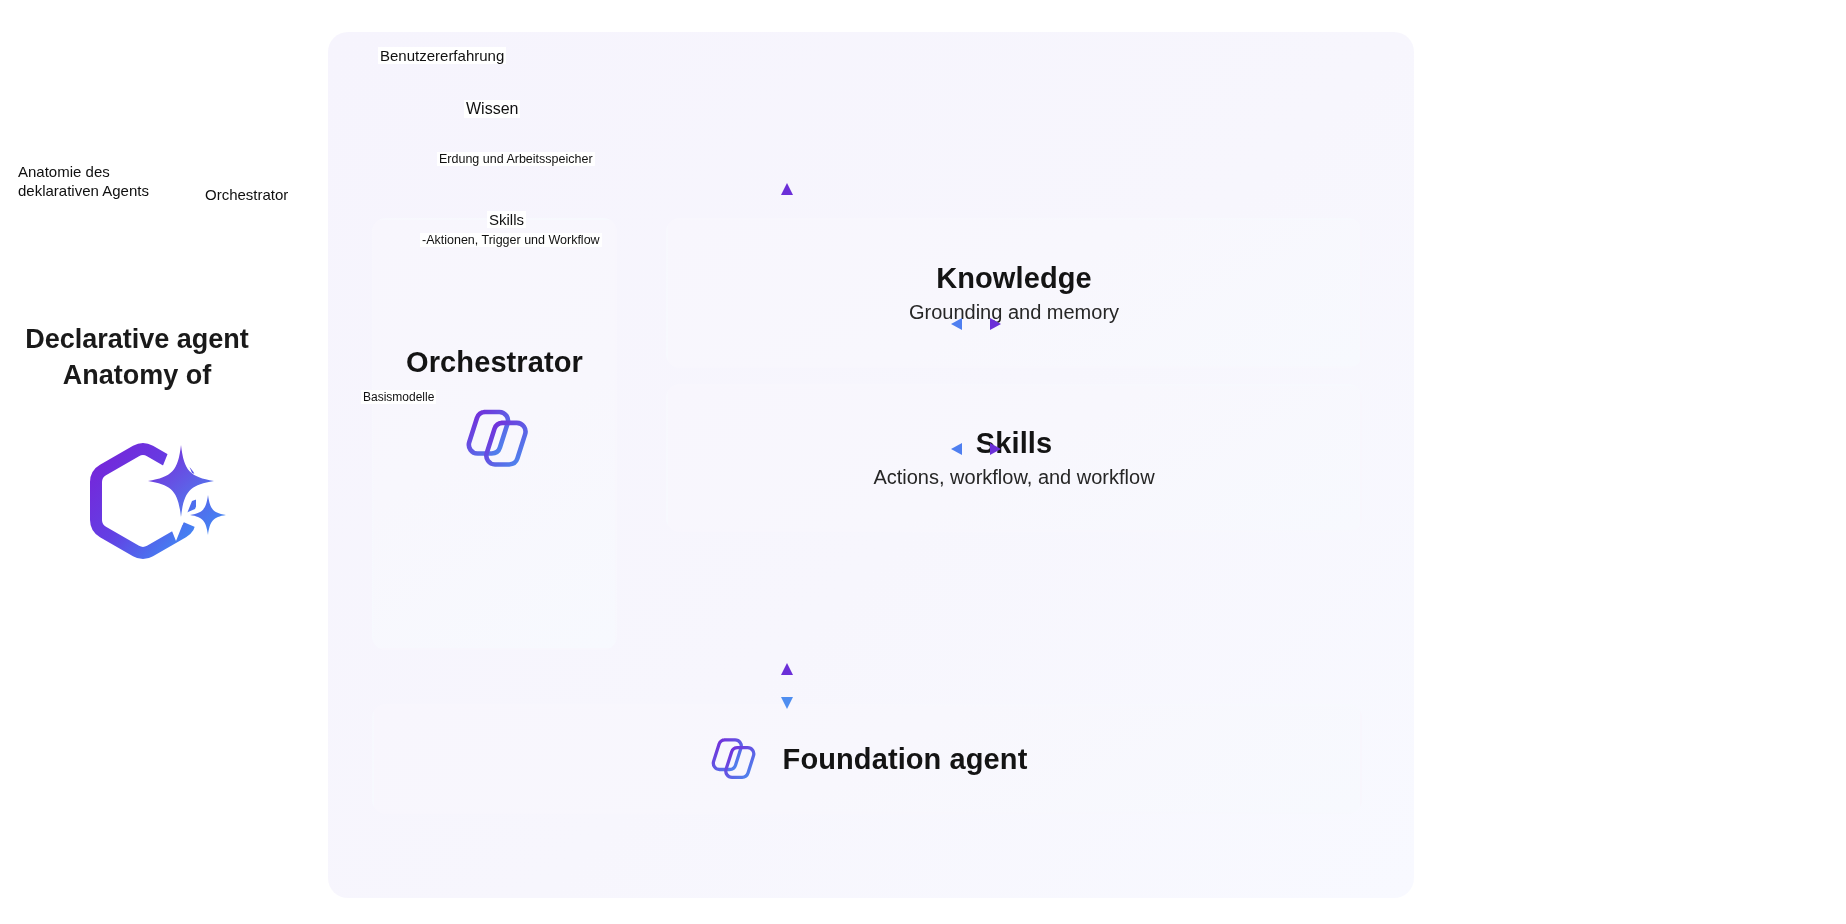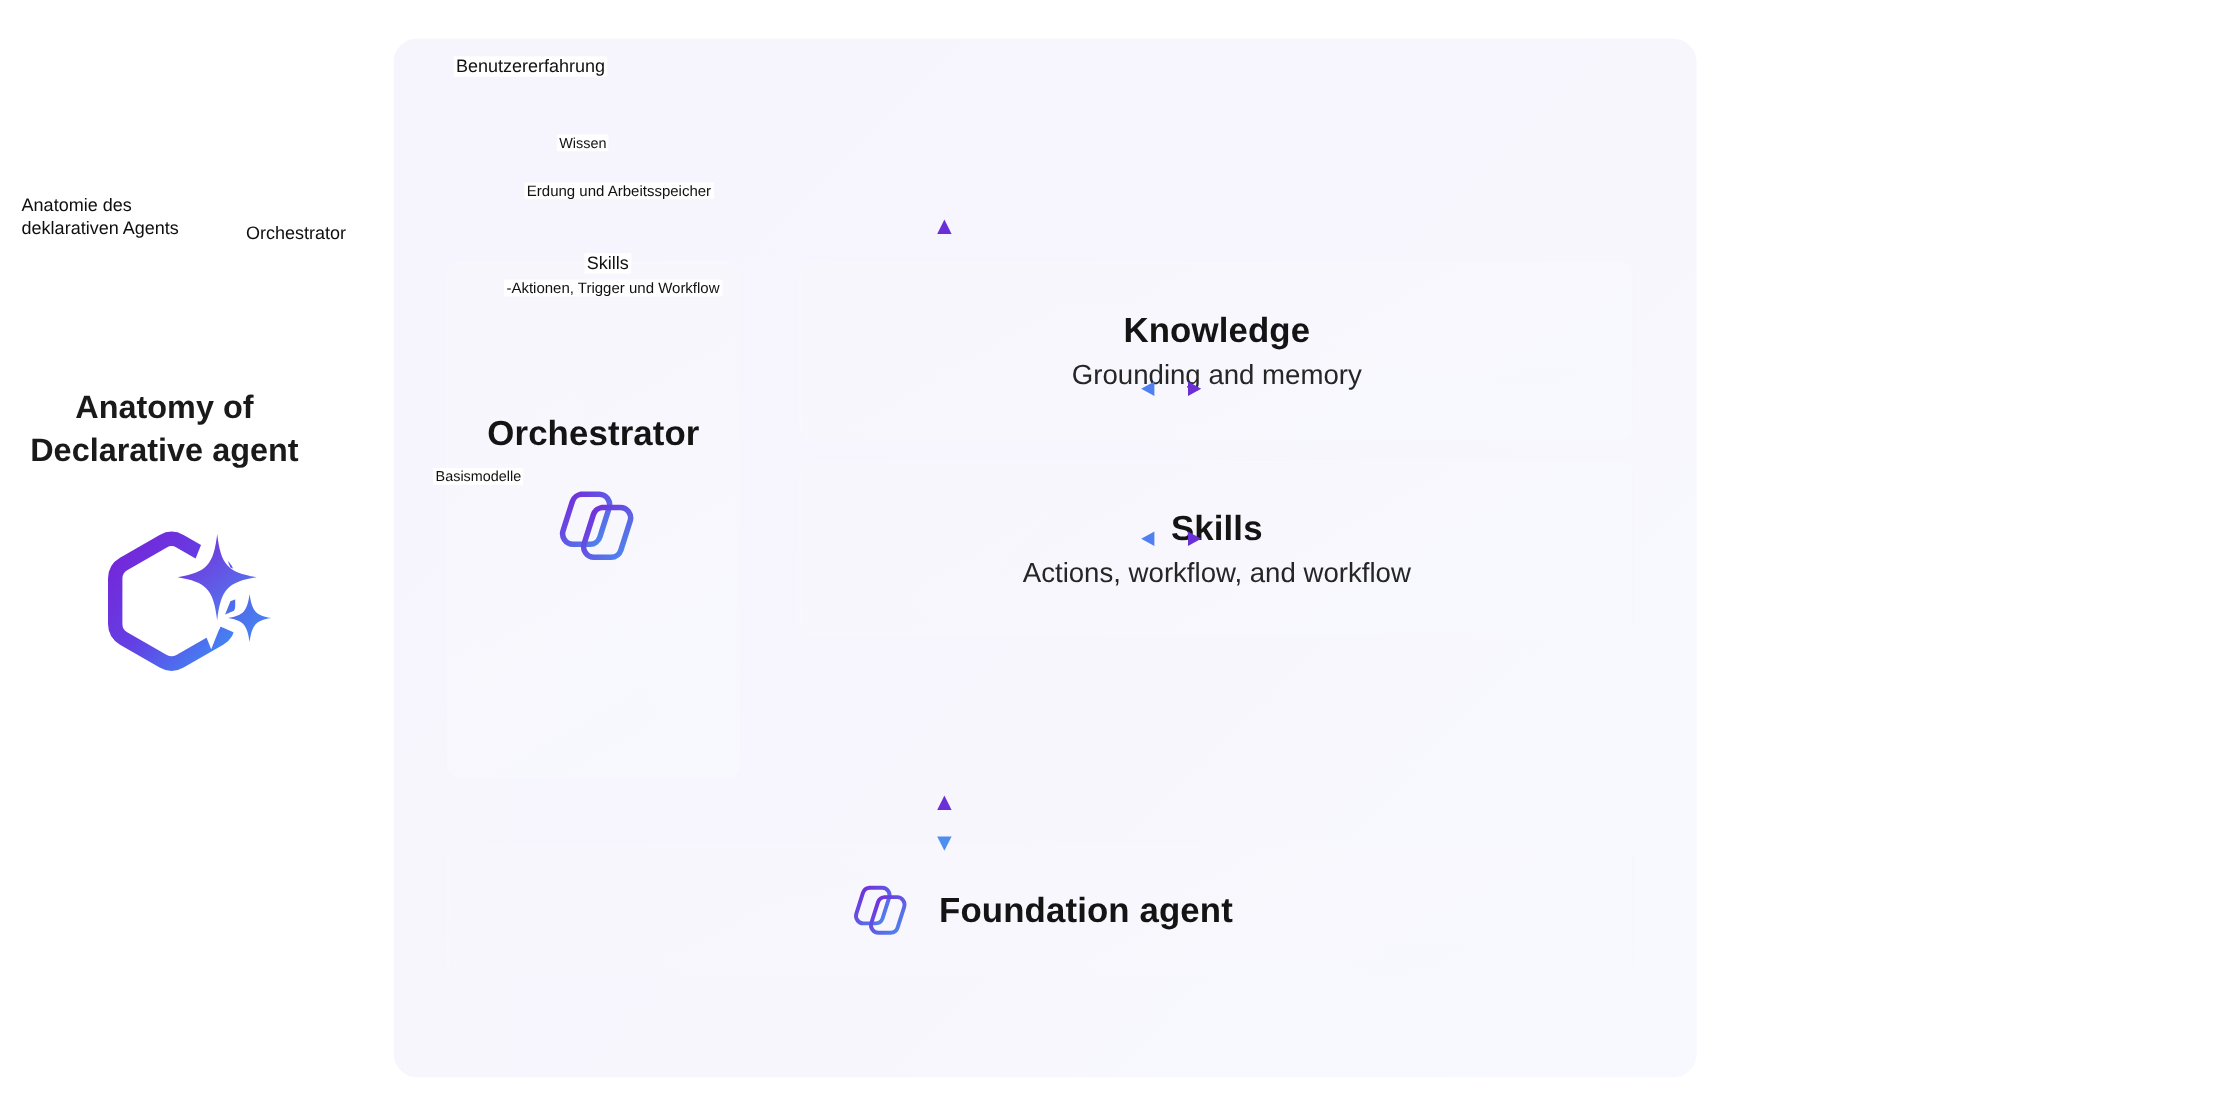--- a/index.html
+++ b/index.html
@@ -67,21 +67,21 @@
     z-index: -1;
   }
   .card-inner {
     position: relative; z-index: 1;
     width: 100%; height: 100%;
     display: flex; flex-direction: column;
     align-items: center; justify-content: center;
     gap: 6px;
   }
   .card-title { font-size: 29px; font-weight: bold; color: #141414; letter-spacing: .1px; }
-  .card-sub   { font-size: 23px; color: #262626; text-align: right; }
+  .card-sub   { font-size: 20px; color: #262626; text-align: right; }
   .row { display: flex; align-items: center; gap: 26px; }
 
   #card-ux          { left: 44px;  top: 24px;  width: 990px; height: 110px; }
   #card-orch        { left: 44px;  top: 186px; width: 245px; height: 432px; }
   #card-knowledge   { left: 338px; top: 186px; width: 696px; height: 150px; }
   #card-skills      { left: 338px; top: 352px; width: 696px; height: 148px; }
   #card-foundation  { left: 44px;  top: 672px; width: 990px; height: 110px; }
 
   #card-orch .card-inner { justify-content: flex-start; padding-top: 126px; gap: 22px; }
 
@@ -94,38 +94,38 @@
 
   
   .de {
     position: absolute; z-index: 6;
     font-family: "Liberation Sans", sans-serif;
     color: #111111;
     white-space: nowrap;
     background: #ffffff;
   }
   #de-ux        { left: 378px; top: 47px;  font-size: 15px; padding: 0 2px; }
-  #de-wissen    { left: 464px; top: 112px; font-size: 12px; padding: 0 2px; }
+  #de-wissen    { left: 464px; top: 100px; font-size: 16px; padding: 0 2px; }
   #de-wissen-sub{ left: 437px; top: 152px; font-size: 12.5px; padding: 0 2px; }
   #de-skills    { left: 487px; top: 211px; font-size: 15px; padding: 0 2px; }
   #de-skills-sub{ left: 420px; top: 233px; font-size: 12.5px; padding: 0 2px; }
   #de-basis     { left: 361px; top: 390px; font-size: 12px; padding: 0 2px; }
 </style>
 </head>
 <body>
 
 <div id="stage">
 
   <div class="side-note" id="note-anatomy">Anatomie des deklarativen Agents</div>
 
   <div class="side-note" id="note-orchestrator">Orchestrator</div>
 
   <div id="brand-title">
+    <div>Declarative agent</div>
     <div>Anatomy of</div>
-    <div>Declarative agent</div>
   </div>
 
   <div id="brand-logo">
     <svg width="150" height="150" viewBox="0 0 150 150" xmlns="http://www.w3.org/2000/svg">
       <defs>
         <linearGradient id="gHex" x1="0" y1="0" x2="1" y2="1">
           <stop offset="0%" stop-color="#7723d8"></stop>
           <stop offset="50%" stop-color="#6340e4"></stop>
           <stop offset="100%" stop-color="#3d90f5"></stop>
         </linearGradient>

